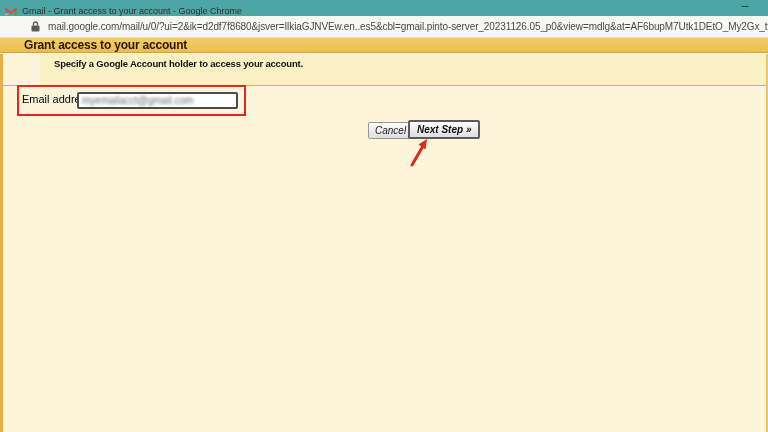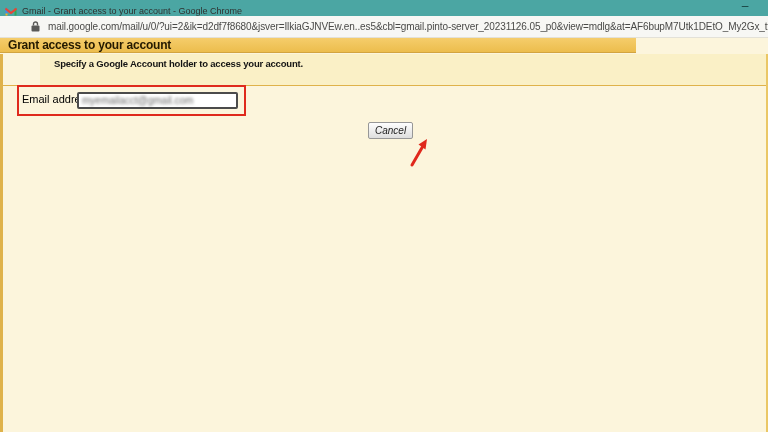--- a/index.html
+++ b/index.html
@@ -21,25 +21,25 @@
     font-size:12px;line-height:12px;color:#17403e;text-align:center;cursor:default;
   }
   .urlbar{
     position:absolute;left:0;top:16px;width:768px;height:22px;
     background:#F7F7F4;border-bottom:1px solid #E3E1D8;
     display:flex;align-items:center;padding-left:31px;gap:8px;
   }
   .urlbar .url{font-size:10px;letter-spacing:-0.1px;color:#4a4a48;white-space:nowrap;overflow:hidden;}
   
   .goldbar{
-    position:absolute;left:0;top:38px;width:636px;height:15px;
+    position:absolute;left:0;top:38px;width:768px;height:15px;
     background:linear-gradient(#F5CD6B,#ECBD4D);
     border-bottom:1px solid #D2A440;
     font-size:12px;font-weight:bold;letter-spacing:-0.2px;color:#241a00;
-    line-height:14px;padding-left:8px;
+    line-height:14px;padding-left:24px;
   }
   .instructions{
     position:absolute;left:0;top:54px;width:768px;height:31px;
     background:var(--instruction_bg,#FAF0C6);
     padding:4px 0 0 14px;overflow:hidden;margin-left:40px;
   }
   .instr-title{font-size:9.5px;font-weight:bold;letter-spacing:-0.2px;color:#141414;white-space:nowrap;}
   .instr-body{font-size:8.5px;letter-spacing:-0.35px;color:#3c3c3c;white-space:nowrap;margin-top:2px;}
   .divider{position:absolute;left:0;top:85px;width:768px;height:1px;background:var(--border_gold,#DDB54E);}
   .left-edge{position:absolute;left:0;top:54px;width:3px;height:378px;background:var(--border_gold,#E2AF47);}
@@ -105,20 +105,21 @@
   <div class="main"></div>
   <div class="left-edge"></div>
   <div class="right-edge"></div>
 
   <span class="email-label">Email address:</span>
   <div class="email-input">
     <span class="blur">myemailacct@gmail.com</span>
   </div>
 
   <span class="btn btn-cancel">Cancel</span>
+  <span class="btn btn-next">Next Step »</span>
 
   <div class="red-rect"></div>
   <svg class="arrow-svg" width="40" height="34" viewBox="0 0 40 34">
     <line x1="9" y1="30" x2="20" y2="11" stroke="#E0281C" stroke-width="3" stroke-linecap="round"></line>
     <polygon points="24,4 22.5,14.5 15.5,9.5" fill="#E0281C"></polygon>
   </svg>
 
 </div>
 
 </body></html>

